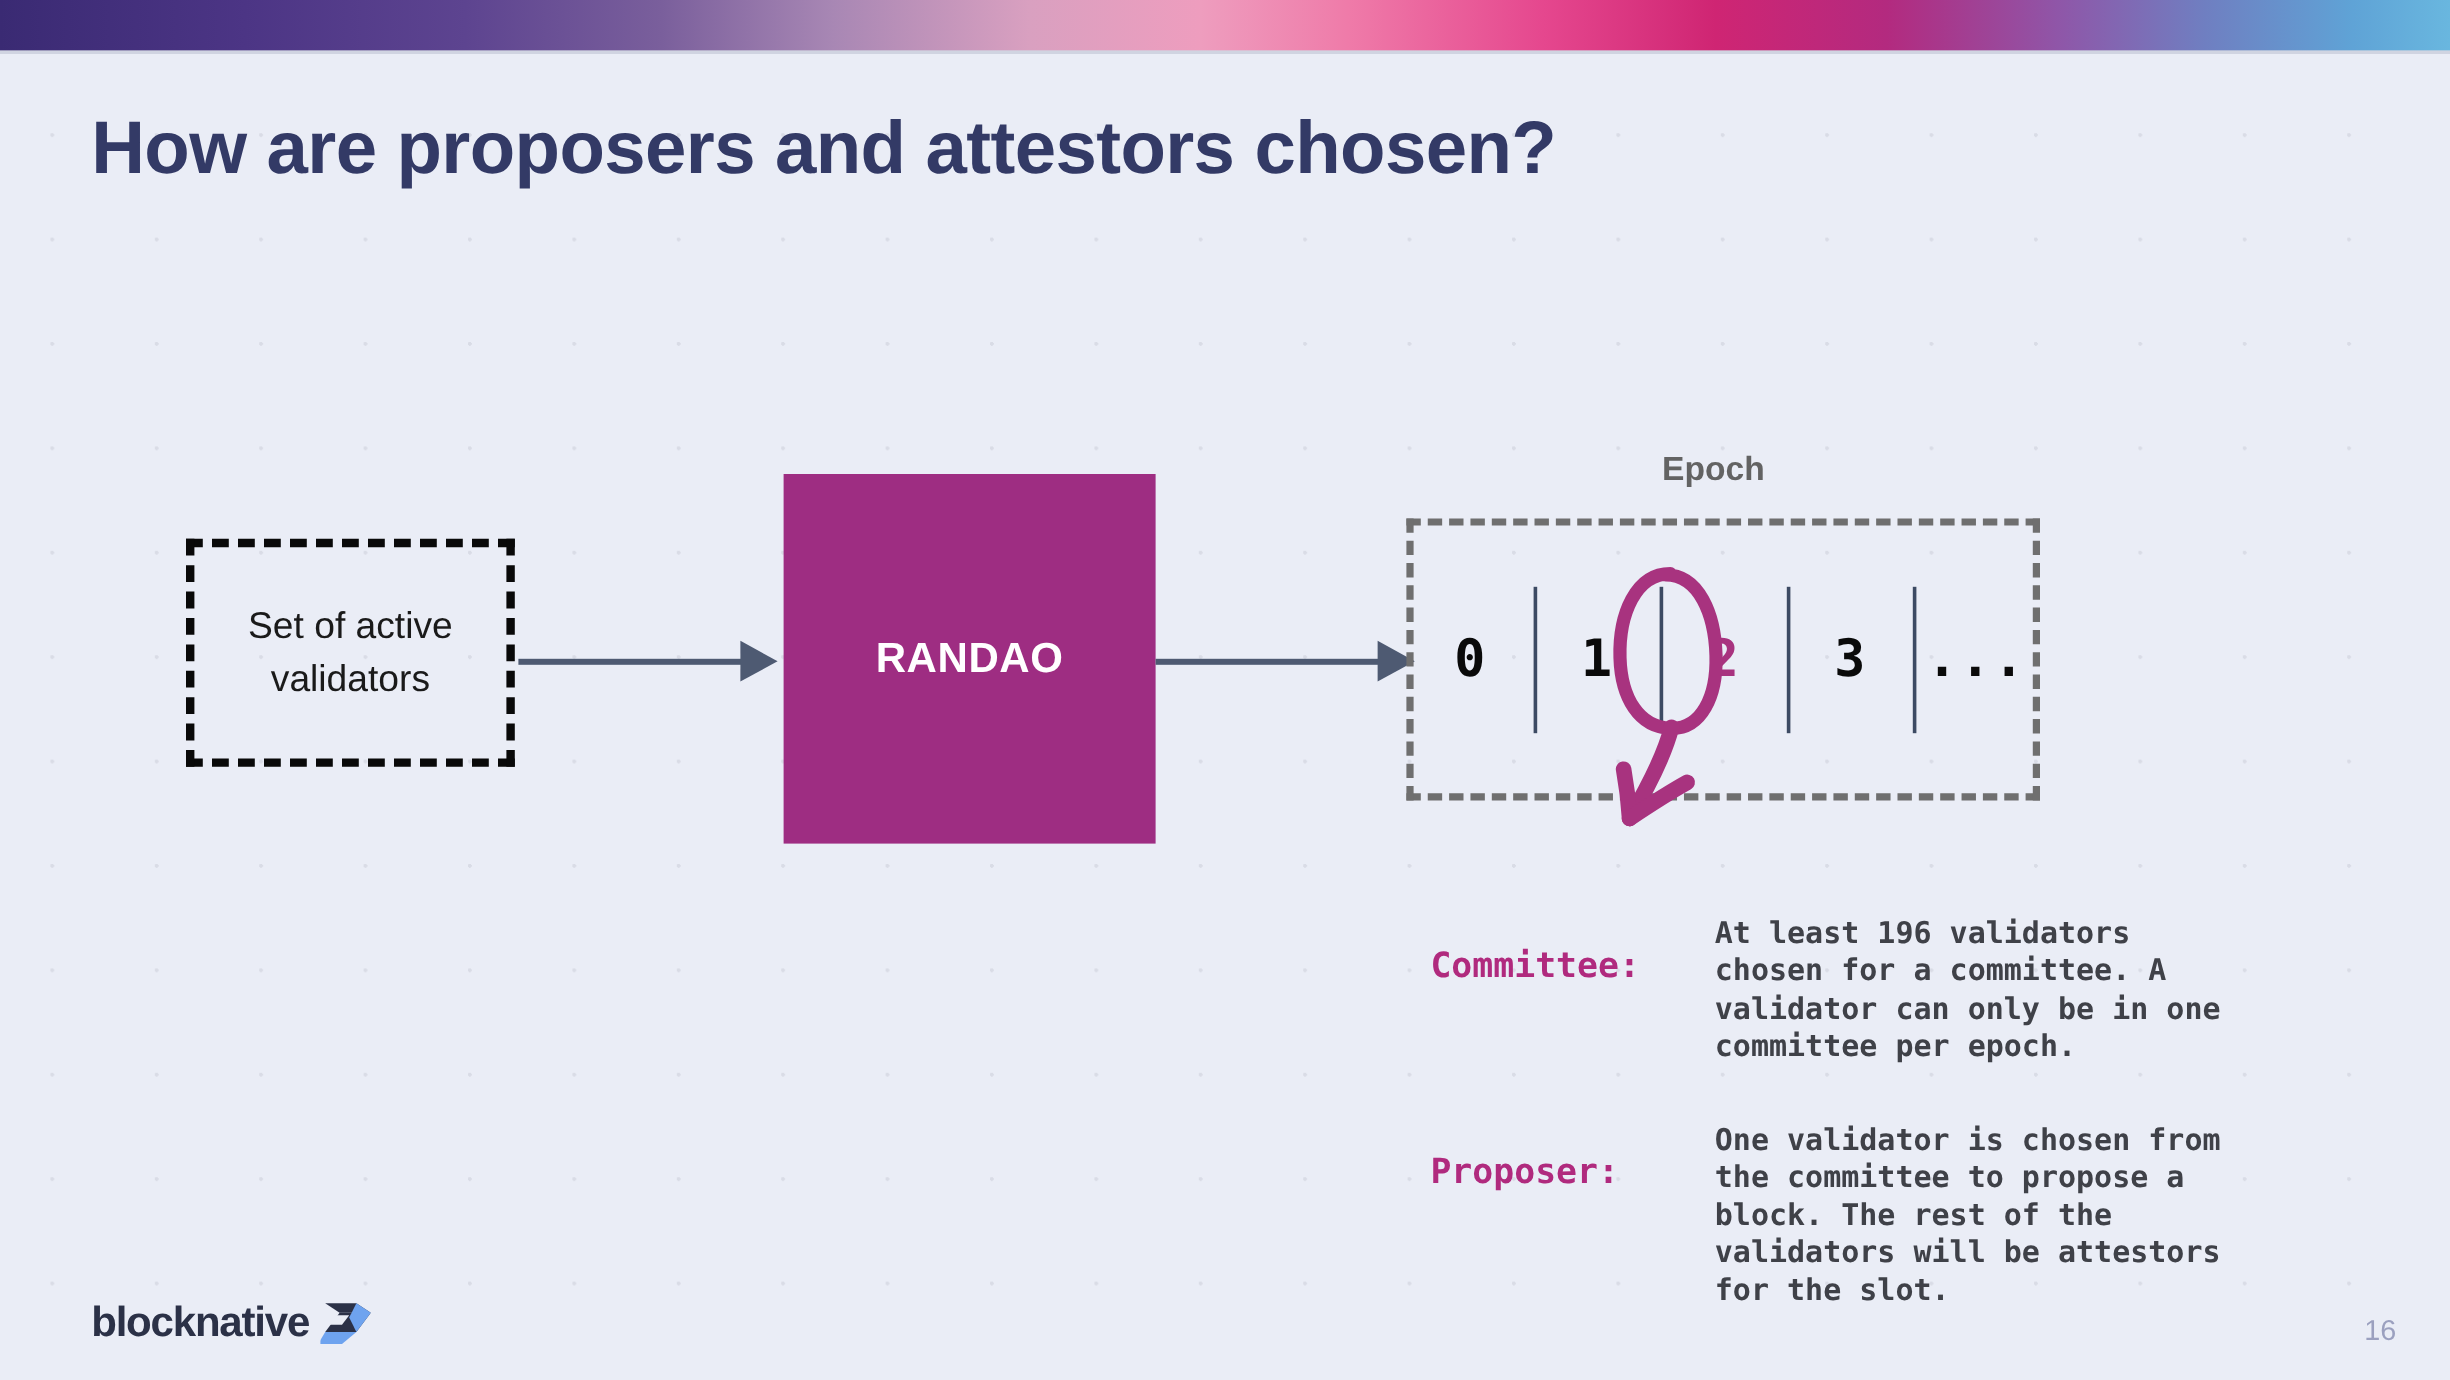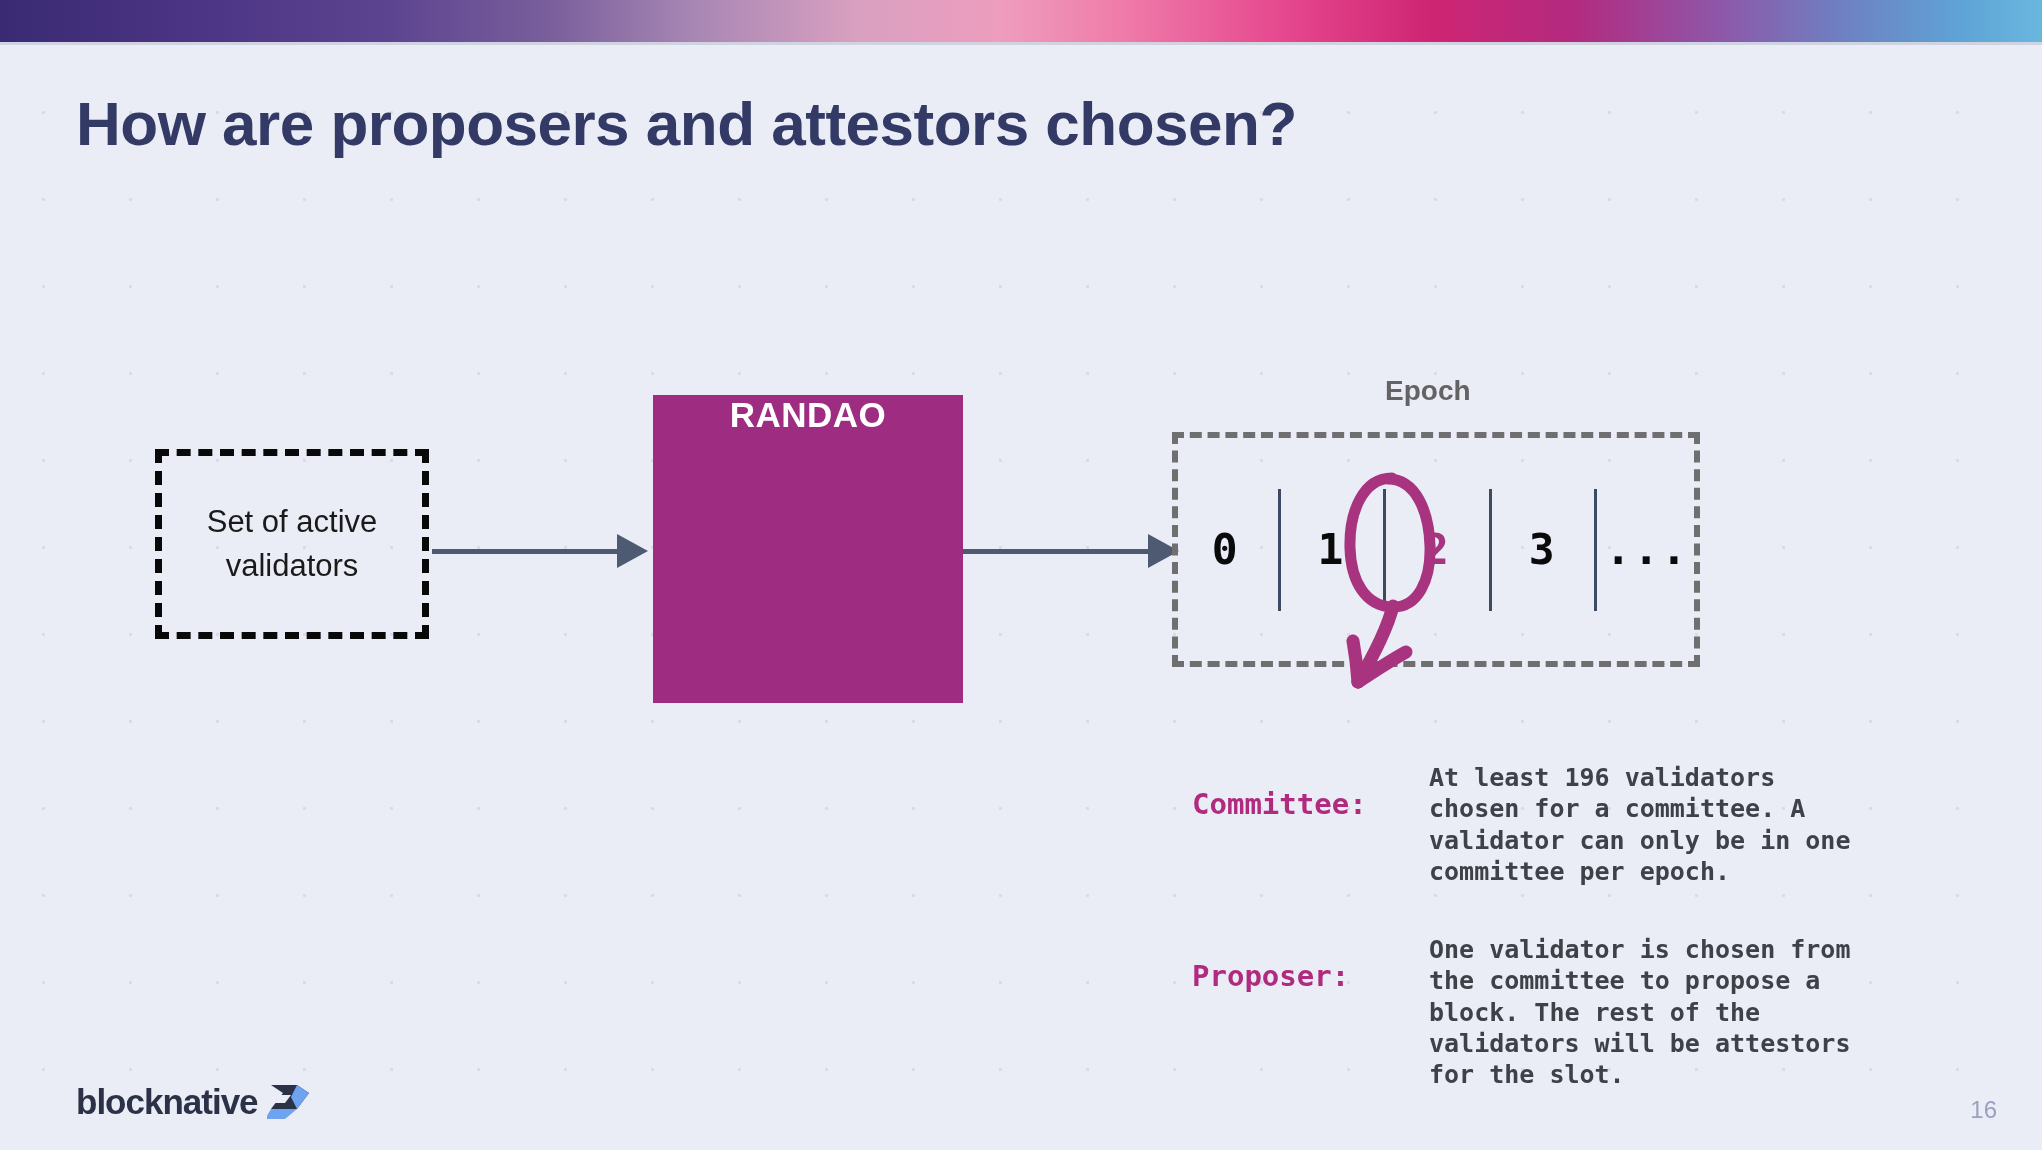--- a/index.html
+++ b/index.html
@@ -109,20 +109,21 @@
 
   
   #randao-box {
     position: absolute;
     left: 653px;
     top: 395px;
     width: 310px;
     height: 308px;
     background: #9e2d82;
     display: flex;
+    align-items: center;
     justify-content: center;
   }
   #randao-label {
     color: #ffffff;
     font-size: 35px;
     font-weight: bold;
     letter-spacing: 0.5px;
   }
 
   
@@ -218,21 +219,21 @@
     line-height: 1.25;
     white-space: pre-line;
   }
 
   
   #logo {
     position: absolute;
     left: 76px;
     top: 1082px;
     display: flex;
-    align-items: center;
+    align-items: flex-end;
     gap: 9px;
   }
   #logo-word {
     font-size: 35px;
     font-weight: bold;
     color: #2b3147;
     letter-spacing: -1px;
   }
 
   

